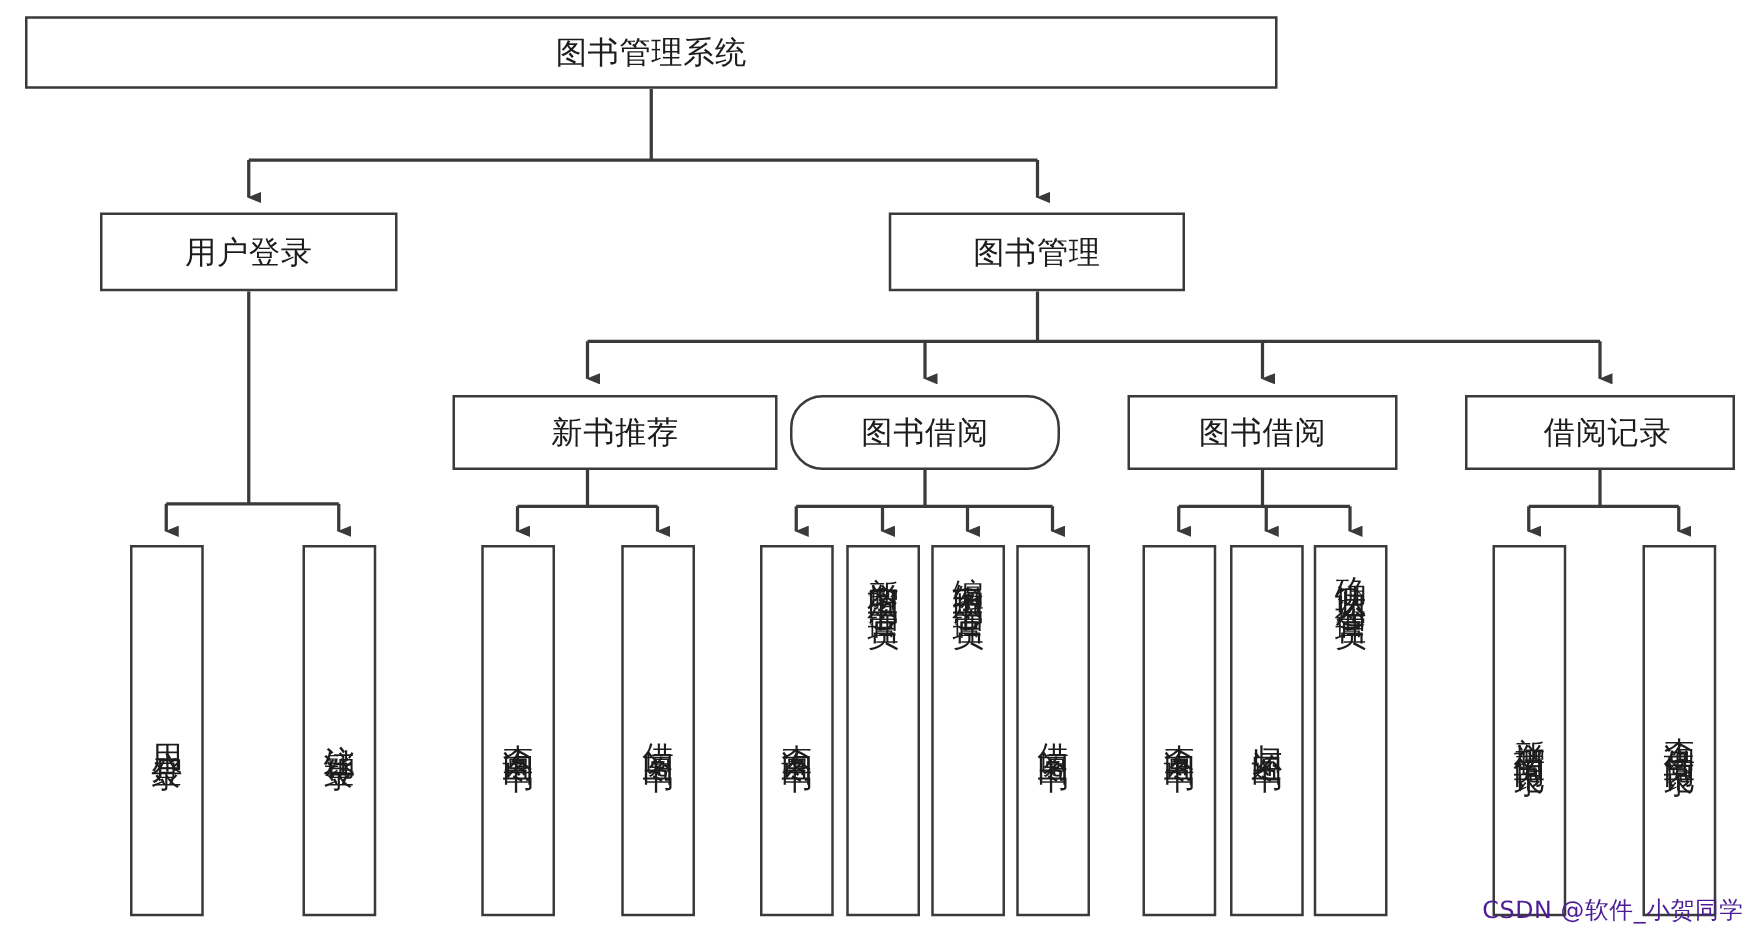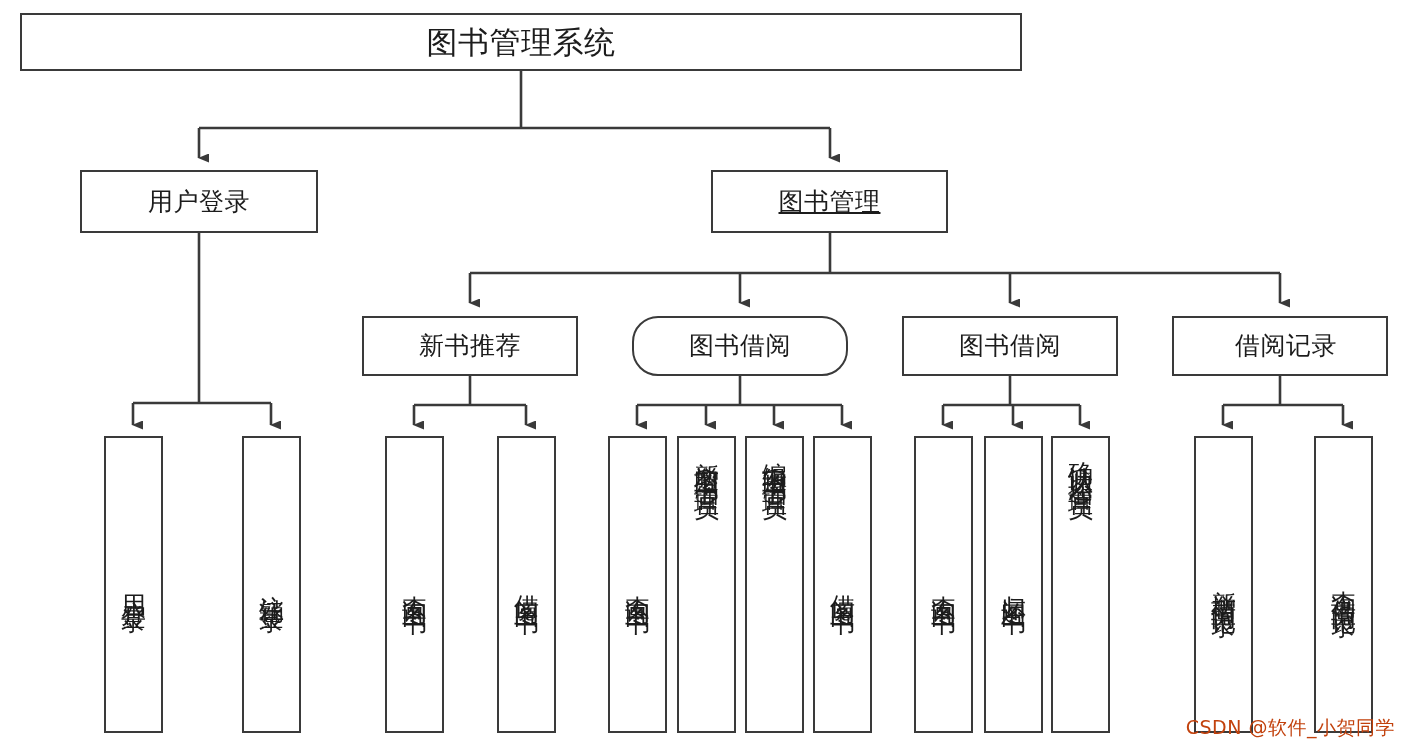--- a/index.html
+++ b/index.html
@@ -40,21 +40,21 @@
     text-align: center;
     line-height: 1.18;
     letter-spacing: 0.5px;
   }
   
   .node.horiz .label {
     writing-mode: horizontal-tb;
     font-size: 25px;
   }
   .node.root .label {
-    font-size: 31px;
+    font-size: 25px;
   }
   
   .node.vert {
     align-items: flex-start;
     justify-content: center;
     padding-top: 4px;
   }
   .node.vert .label {
     writing-mode: vertical-rl;
     text-orientation: upright;
@@ -66,21 +66,21 @@
   
   .node.vert.centered {
     align-items: center;
     padding-top: 0;
   }
   .watermark {
     position: absolute;
     right: 10px;
     bottom: 6px;
     font-size: 19px;
-    color: #c2410c;
+    color: #4c1d95;
     white-space: nowrap;
     letter-spacing: 0.5px;
   }
 </style>
 </head>
 <body>
 
 <div id="canvas">
 
   <svg class="edges" viewBox="0 0 1405 747" xmlns="http://www.w3.org/2000/svg">
@@ -135,25 +135,25 @@
   </svg>
 
   <div class="node horiz root" style="left:20px; top:13px; width:1002px; height:58px;">
     <span class="label">图书管理系统</span>
   </div>
 
   <div class="node horiz" style="left:80px; top:170px; width:238px; height:63px;">
     <span class="label">用户登录</span>
   </div>
 
-  <div class="node horiz" style="left:711px; top:170px; width:237px; height:63px;text-decoration:underline;">
+  <div class="node horiz" style="left:711px; top:170px; width:237px; height:63px;">
     <span class="label">图书管理</span>
   </div>
 
-  <div class="node horiz" style="left:362px; top:316px; width:216px; height:60px;">
+  <div class="node horiz" style="left:362px; top:316px; width:260px; height:60px;">
     <span class="label">新书推荐</span>
   </div>
 
   <div class="node horiz" style="left:632px; top:316px; width:216px; height:60px;border-radius:26px;">
     <span class="label">图书借阅</span>
   </div>
 
   <div class="node horiz" style="left:902px; top:316px; width:216px; height:60px;">
     <span class="label">图书借阅</span>
   </div>

